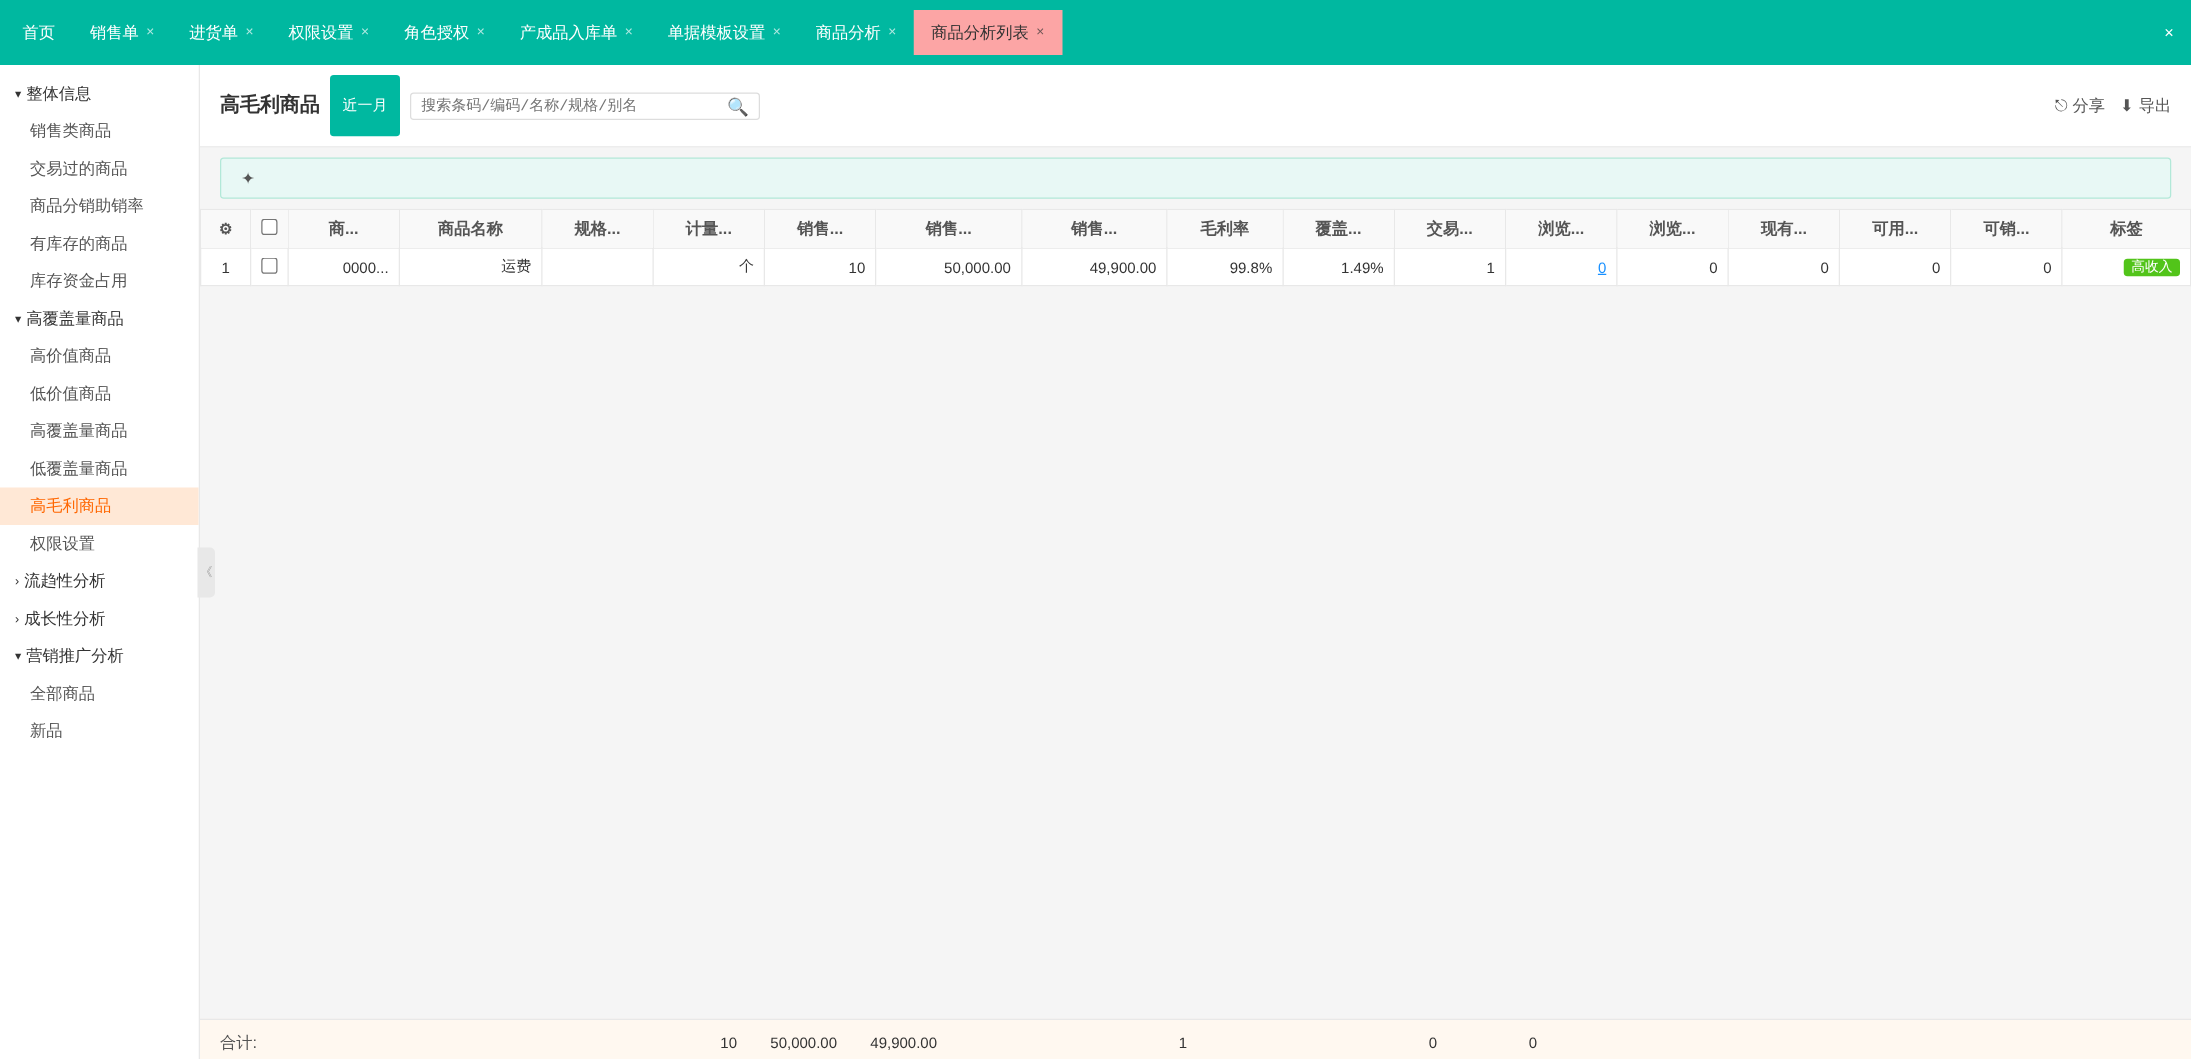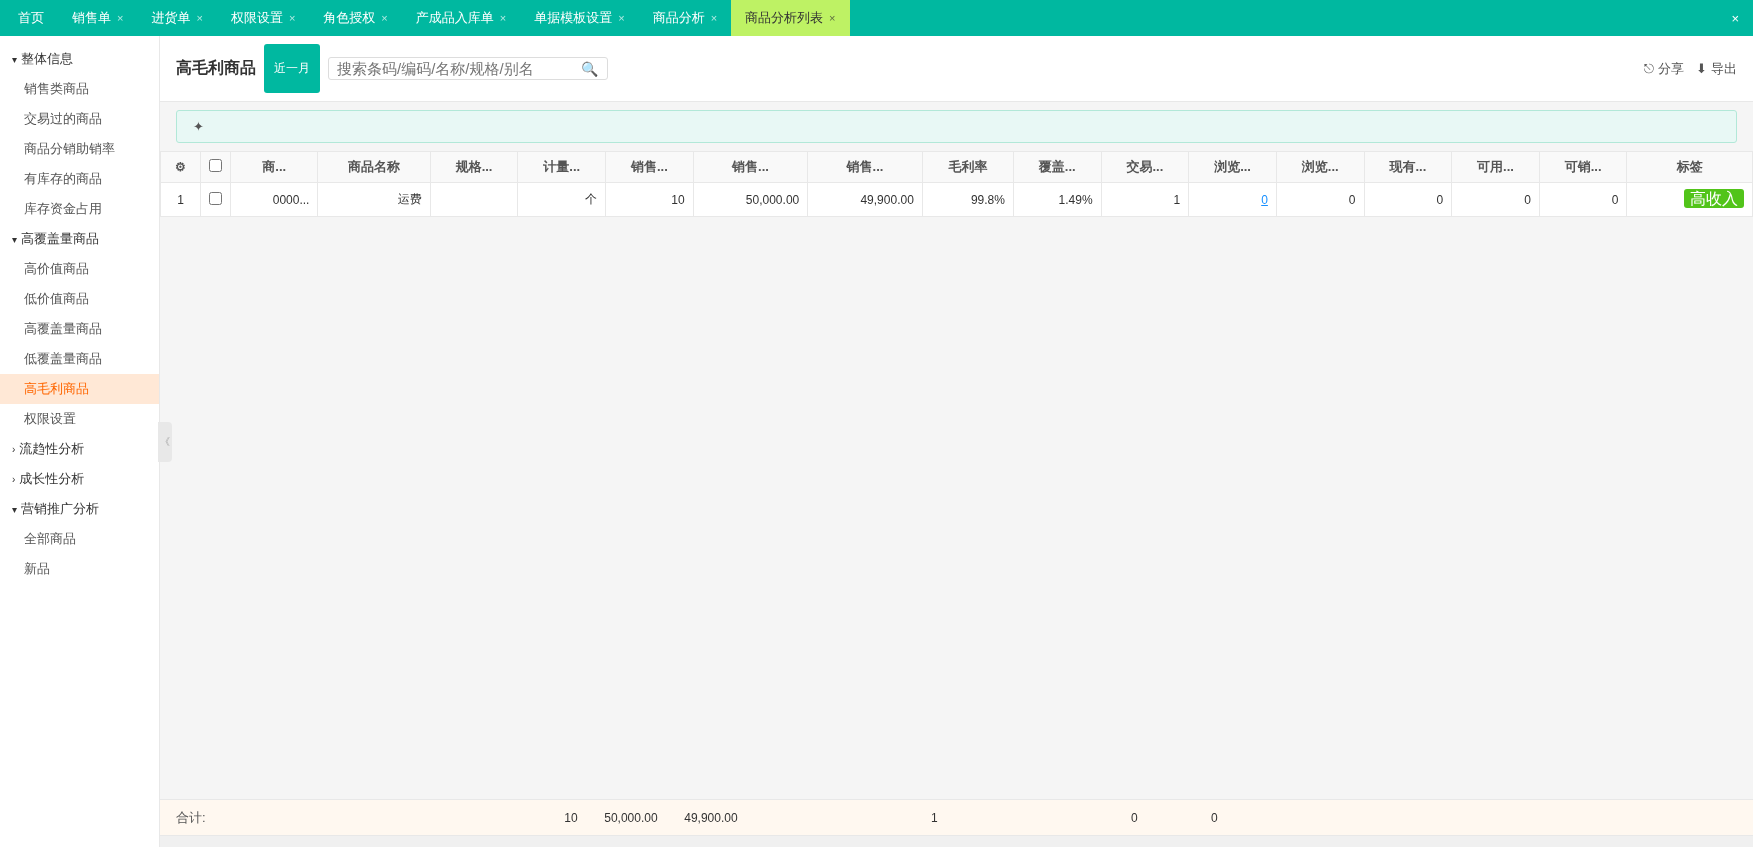--- a/index.html
+++ b/index.html
@@ -3,37 +3,37 @@
   <meta charset="utf-8">
   <style>
     * { box-sizing: border-box; margin: 0; padding: 0; font-family: 'Microsoft YaHei', Arial, sans-serif; font-size: 13px; }
     body { background: #f5f5f5; overflow: hidden; }
 
     
     .top-nav {
       background: #00b8a0;
       display: flex;
       align-items: center;
-      height: 36px;
+      height: 52px;
       padding: 0 4px;
       position: relative;
     }
     .top-nav .nav-item {
       color: #fff;
       padding: 0 14px;
       height: 36px;
       display: flex;
       align-items: center;
       cursor: pointer;
       white-space: nowrap;
       font-size: 13px;
       position: relative;
     }
     .top-nav .nav-item.active {
-      background: #bef264;
+      background: #fca5a5;
       color: #333;
     }
     .top-nav .nav-item .close-btn {
       margin-left: 6px;
       font-size: 11px;
       opacity: 0.7;
       cursor: pointer;
     }
     .top-nav .close-window {
       margin-left: auto;
@@ -137,23 +137,24 @@
       border: 1px solid #ddd;
       border-radius: 3px;
       padding: 2px 8px;
       background: #fff;
       flex: 1;
       max-width: 280px;
     }
     .search-box input {
       border: none;
       outline: none;
-      font-size: 15px;
+      font-size: 12px;
       color: #999;
       width: 100%;
+      font-family: Liberation Mono, monospace;
     }
     .search-icon { color: #aaa; font-size: 14px; }
 
     .header-actions {
       margin-left: auto;
       display: flex;
       gap: 12px;
     }
     .action-btn {
       display: flex;
@@ -208,37 +209,37 @@
       white-space: nowrap;
       text-align: right;
     }
     .col-index { width: 40px; text-align: center; }
     .col-checkbox { width: 30px; text-align: center; }
     .tag-high {
       color: #fff;
       background: #52c41a;
       border-radius: 3px;
       padding: 1px 6px;
-      font-size: 16px;
+      font-size: 11px;
     }
 
     
     .footer-summary {
       background: #fff8f0;
       border-top: 1px solid #e8e8e8;
       padding: 6px 16px;
       display: flex;
       align-items: center;
       gap: 0;
       font-size: 13px;
       min-height: 36px;
     }
     .footer-label {
       color: #555;
-      margin-right: 0;
+      margin-right: 12px;
       white-space: nowrap;
     }
     .footer-cell {
       padding: 0 8px;
       min-width: 80px;
       text-align: right;
       color: #333;
       font-size: 12px;
     }
 

